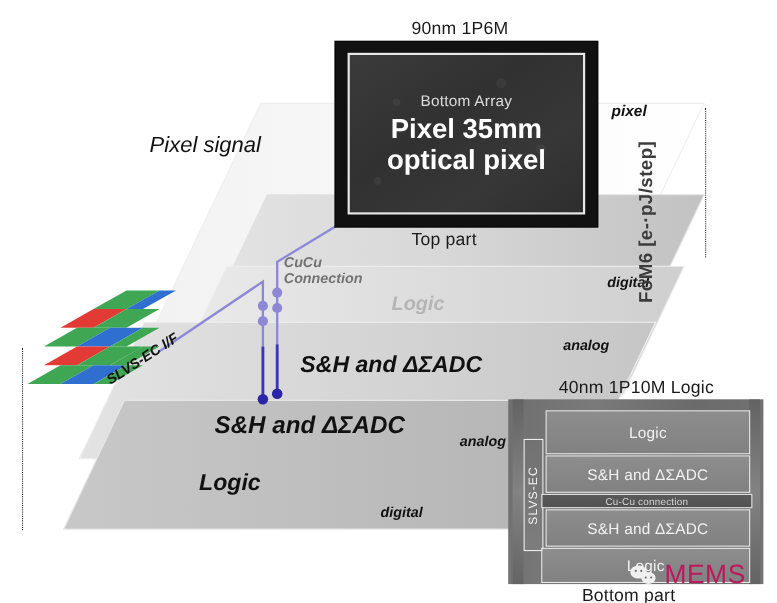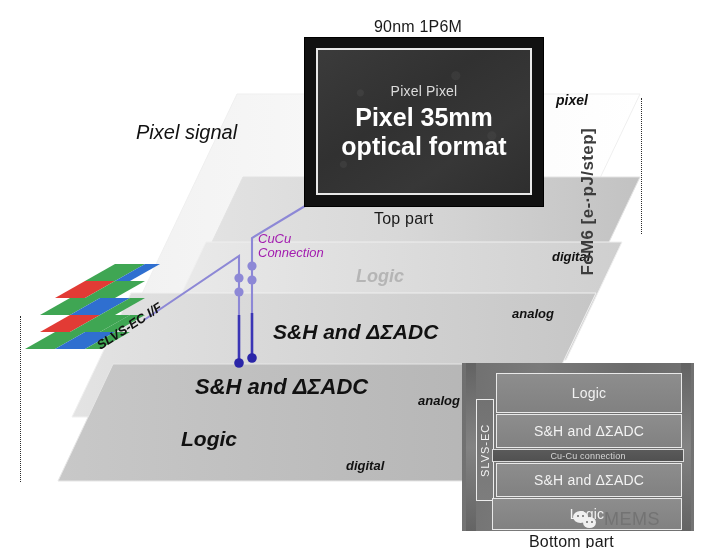--- a/index.html
+++ b/index.html
@@ -18,22 +18,22 @@
     font-size:16px;color:#1a1a1a;letter-spacing:.2px;white-space:nowrap;
   }
   .lbl-italic{
     font-style:italic;font-weight:bold;white-space:nowrap;
   }
   .callout{
     font-style:italic;font-weight:normal;font-size:20px;line-height:25px;
     color:#111;white-space:nowrap;
   }
   .cucu{
-    font-style:italic;font-weight:normal;font-size:13px;line-height:16px;
-    color:#a21caf;white-space:nowrap;
+    font-style:italic;font-weight:bold;font-size:13px;line-height:16px;
+    color:#737373;white-space:nowrap;
   }
   .logic-top{
     font-style:italic;font-weight:bold;font-size:18px;color:#b5b5b5;white-space:nowrap;
   }
   .layer-txt{
     font-style:italic;font-weight:bold;color:#111;white-space:nowrap;
   }
   .corner-txt{
     font-style:italic;font-weight:bold;font-size:13px;color:#111;white-space:nowrap;
   }
@@ -91,21 +91,21 @@
     writing-mode:vertical-rl;transform:rotate(180deg);
   }
 
   
   #wm{left:573px;top:499px;display:flex;align-items:center;gap:5px;}
   #wm .bubbles{position:relative;width:26px;height:18px;}
   #wm .b1,#wm .b2{position:absolute;border-radius:50%;background:#f0f0f0;}
   #wm .b1{width:15px;height:12px;left:0;top:0;}
   #wm .b2{width:13px;height:11px;left:10px;top:6px;}
   #wm .dot{position:absolute;width:2px;height:2px;border-radius:50%;background:#6d6d6d;}
-  #wm .txt{color:#737373;font-size:18px;letter-spacing:.5px;}
+  #wm .txt{color:#be185d;font-size:24px;letter-spacing:.5px;}
 
   
   #fom{
     right:2px;top:118px;
     writing-mode:vertical-rl;transform:rotate(180deg);
     font-size:17px;font-weight:bold;color:#3c3c3c;letter-spacing:.4px;
     white-space:nowrap;
   }
 
   svg.layer{position:absolute;left:0;top:0;width:706px;height:548px;overflow:visible;}
@@ -192,23 +192,23 @@
       <polygon points="55,339 85,322 115,322 85,339" fill="#2f6fd0"></polygon>
       <polygon points="100,322 130,305 145,305 115,322" fill="#3fa653"></polygon>
       <polygon points="85,339 115,322 130,322 100,339" fill="#3fa653"></polygon>
     </g>
   </svg>
 
   <div class="abs lbl-title" style="left:374px;top:8px;">90nm 1P6M</div>
 
   <div class="abs" id="pixel-chip">
     <div class="inner">
-      <div class="t1">Pixel Pixel</div>
+      <div class="t1">Bottom Array</div>
       <div class="t2">Pixel 35mm</div>
-      <div class="t2">optical format</div>
+      <div class="t2">optical pixel</div>
     </div>
   </div>
 
   <div class="abs callout" style="left:136px;top:110px;">Pixel signal</div>
 
   <div class="abs lbl-italic" style="left:556px;top:82px;font-size:14px;color:#111;">pixel</div>
 
   <div class="abs lbl-title" style="left:374px;top:200px;">Top part</div>
 
   <div class="abs cucu" style="left:258px;top:221px;">CuCu</div>
@@ -222,20 +222,21 @@
 
   <div class="abs layer-txt" style="left:195px;top:364px;font-size:22px;">S&amp;H and ΔΣADC</div>
   <div class="abs corner-txt" style="left:418px;top:383px;">analog</div>
 
   <div class="abs layer-txt" style="left:181px;top:417px;font-size:21px;">Logic</div>
   <div class="abs corner-txt" style="left:346px;top:448px;">digital</div>
 
   <div class="abs" style="left:94px;top:330px;transform:rotate(-33deg);transform-origin:left top;
               font-style:italic;font-weight:bold;font-size:13px;color:#111;white-space:nowrap;">SLVS-EC I/F</div>
 
+  <div class="abs lbl-title" style="left:508px;top:334px;">40nm 1P10M Logic</div>
 
   <div class="abs" id="die">
     <div class="band" style="left:4px;"></div>
     <div class="band" style="right:3px;"></div>
 
     <div class="slvs" style="left:14px;top:36px;width:16px;height:100px;">SLVS-EC</div>
 
     <div class="blk" style="left:34px;top:10px;width:184px;height:38px;">Logic</div>
     <div class="blk" style="left:34px;top:51px;width:184px;height:32px;">S&amp;H and ΔΣADC</div>
     <div class="cucu-strip" style="left:30px;top:86px;width:190px;height:11px;">Cu-Cu connection</div>

